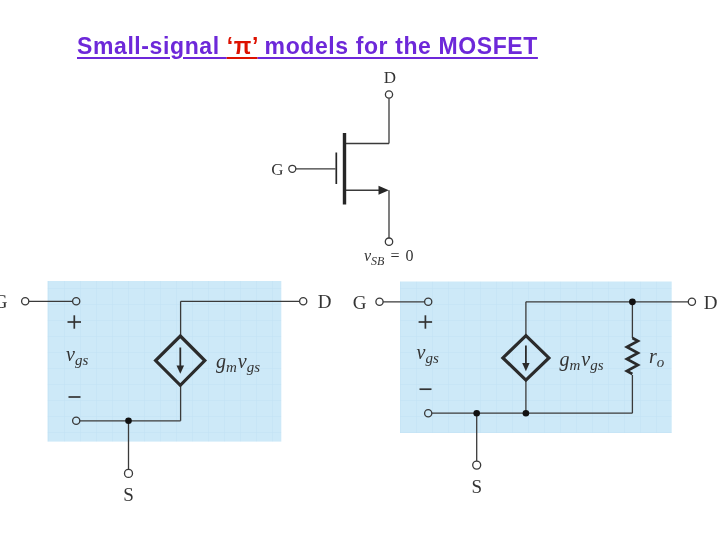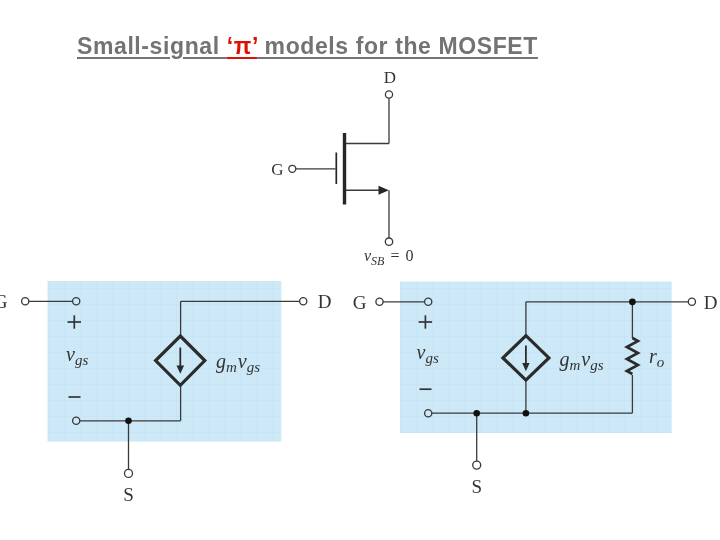--- a/index.html
+++ b/index.html
@@ -1,19 +1,19 @@
 <!DOCTYPE html>
 <html><head>
 <meta charset="utf-8">
 <style>
   html,body{margin:0;padding:0;background:#ffffff;width:720px;height:540px;overflow:hidden;}
   #page{position:relative;width:720px;height:540px;font-family:"Liberation Sans",sans-serif;}
   #title{position:absolute;left:77px;top:33px;font-weight:bold;font-size:23px;letter-spacing:0.6px;white-space:nowrap;}
   #title span{text-decoration:underline;text-decoration-thickness:2px;text-underline-offset:3px;}
-  .mg{color:#737373;}
+  .mg{color:#6d28d9;}
   .rd{color:#dd1100;}
   svg{position:absolute;left:0;top:0;}
   .lbl{font-family:"Liberation Serif",serif;fill:#333333;}
   .it{font-style:italic;}
 </style>
 </head>
 <body>
 <div id="page">
   <div id="title"><span class="mg">Small-signal </span><span class="rd">‘π’</span><span class="mg"> models for the MOSFET</span></div>
   <svg width="720" height="540" viewBox="0 0 720 540">

